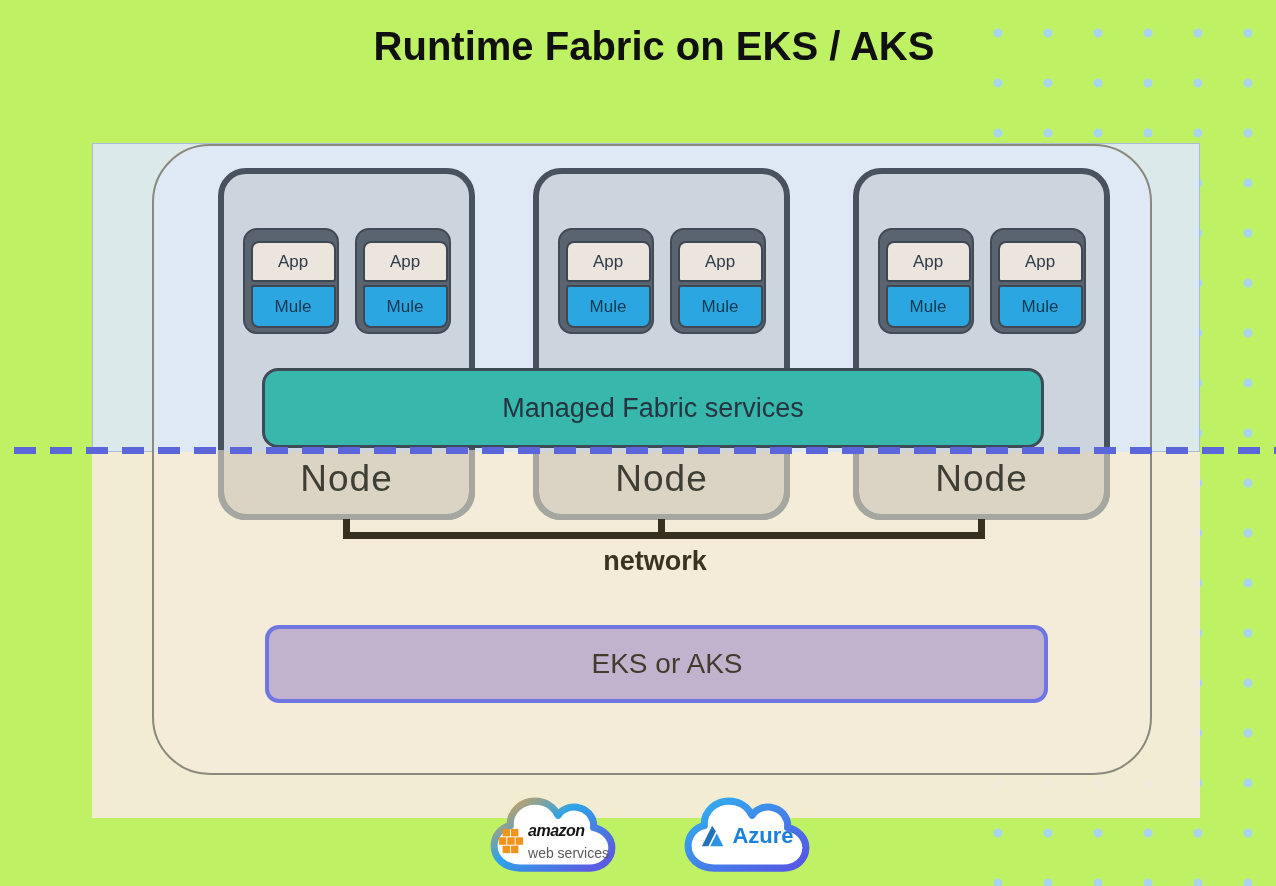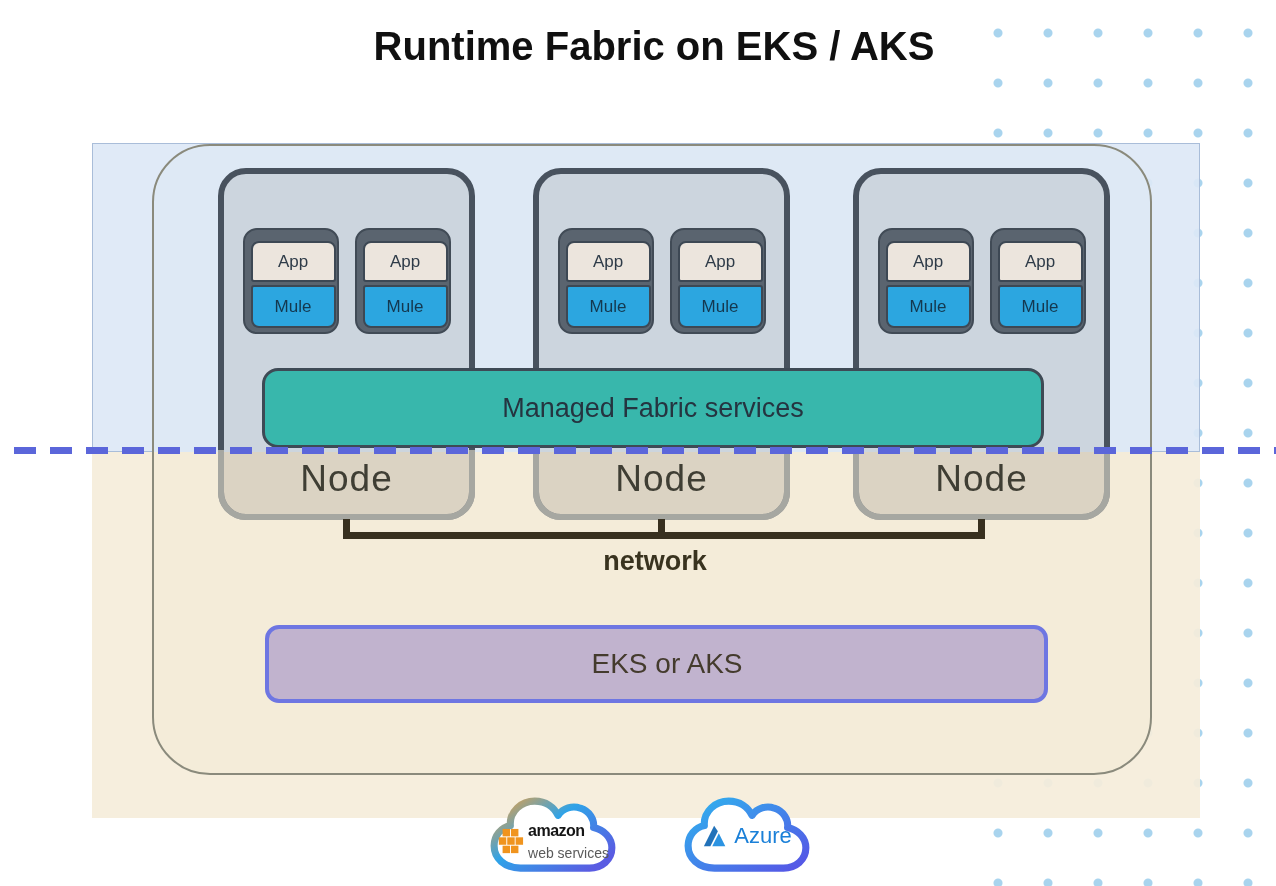--- a/index.html
+++ b/index.html
@@ -1,16 +1,16 @@
 <!DOCTYPE html>
 <html><head>
 <meta charset="utf-8">
 <style>
   html,body{margin:0;padding:0;background:#e8e8e8;}
-  #stage{position:relative;width:1276px;height:886px;background:#ffffff;overflow:hidden;
+  #stage{position:relative;width:1276px;height:886px;background:#bef264;overflow:hidden;
          font-family:"Liberation Sans",sans-serif;}
 
   
   .dots{position:absolute;left:973px;top:8px;width:303px;height:878px;z-index:1;
         background-image:radial-gradient(circle,#a9d4ee 0,#a9d4ee 4px,rgba(169,212,238,0) 5px);
         background-size:50px 50px;}
 
   
   .region-blue{position:absolute;left:92px;top:143px;width:1108px;height:309px;z-index:2;
         background:rgba(221,232,246,0.92);border:1px solid #a9bdd9;box-sizing:border-box;}
@@ -69,23 +69,23 @@
   .mgmt-label.mulesoft{left:86px;top:105px;}
   .mgmt-label.k8s{left:90px;top:777px;}
 
   
   .cloud{position:absolute;top:794px;width:132px;height:84px;z-index:7;}
   .cloud.aws{left:487px}.cloud.azure{left:681px}
   .cloud svg.shape{position:absolute;inset:0;}
   .cloud-inner{position:absolute;top:29px;left:0;right:0;display:flex;align-items:center;
         justify-content:center;gap:4px;}
   .aws-text{display:flex;flex-direction:column;line-height:1;}
-  .aws-name{font-size:16px;font-weight:700;color:#151515;letter-spacing:-0.5px;}
+  .aws-name{font-size:16px;font-weight:700;color:#151515;letter-spacing:-0.5px;font-style:italic;}
   .aws-sub{font-size:14px;color:#5a5a5a;margin-top:7px;}
-  .azure-name{font-size:22px;color:#1b80d8;font-weight:400;}
+  .azure-name{font-size:22px;color:#1b80d8;font-weight:700;}
 </style>
 </head>
 <body>
 
 <div id="stage">
 
   <div class="dots"></div>
 
   <div class="region-blue"></div>
   <div class="region-cream"></div>

